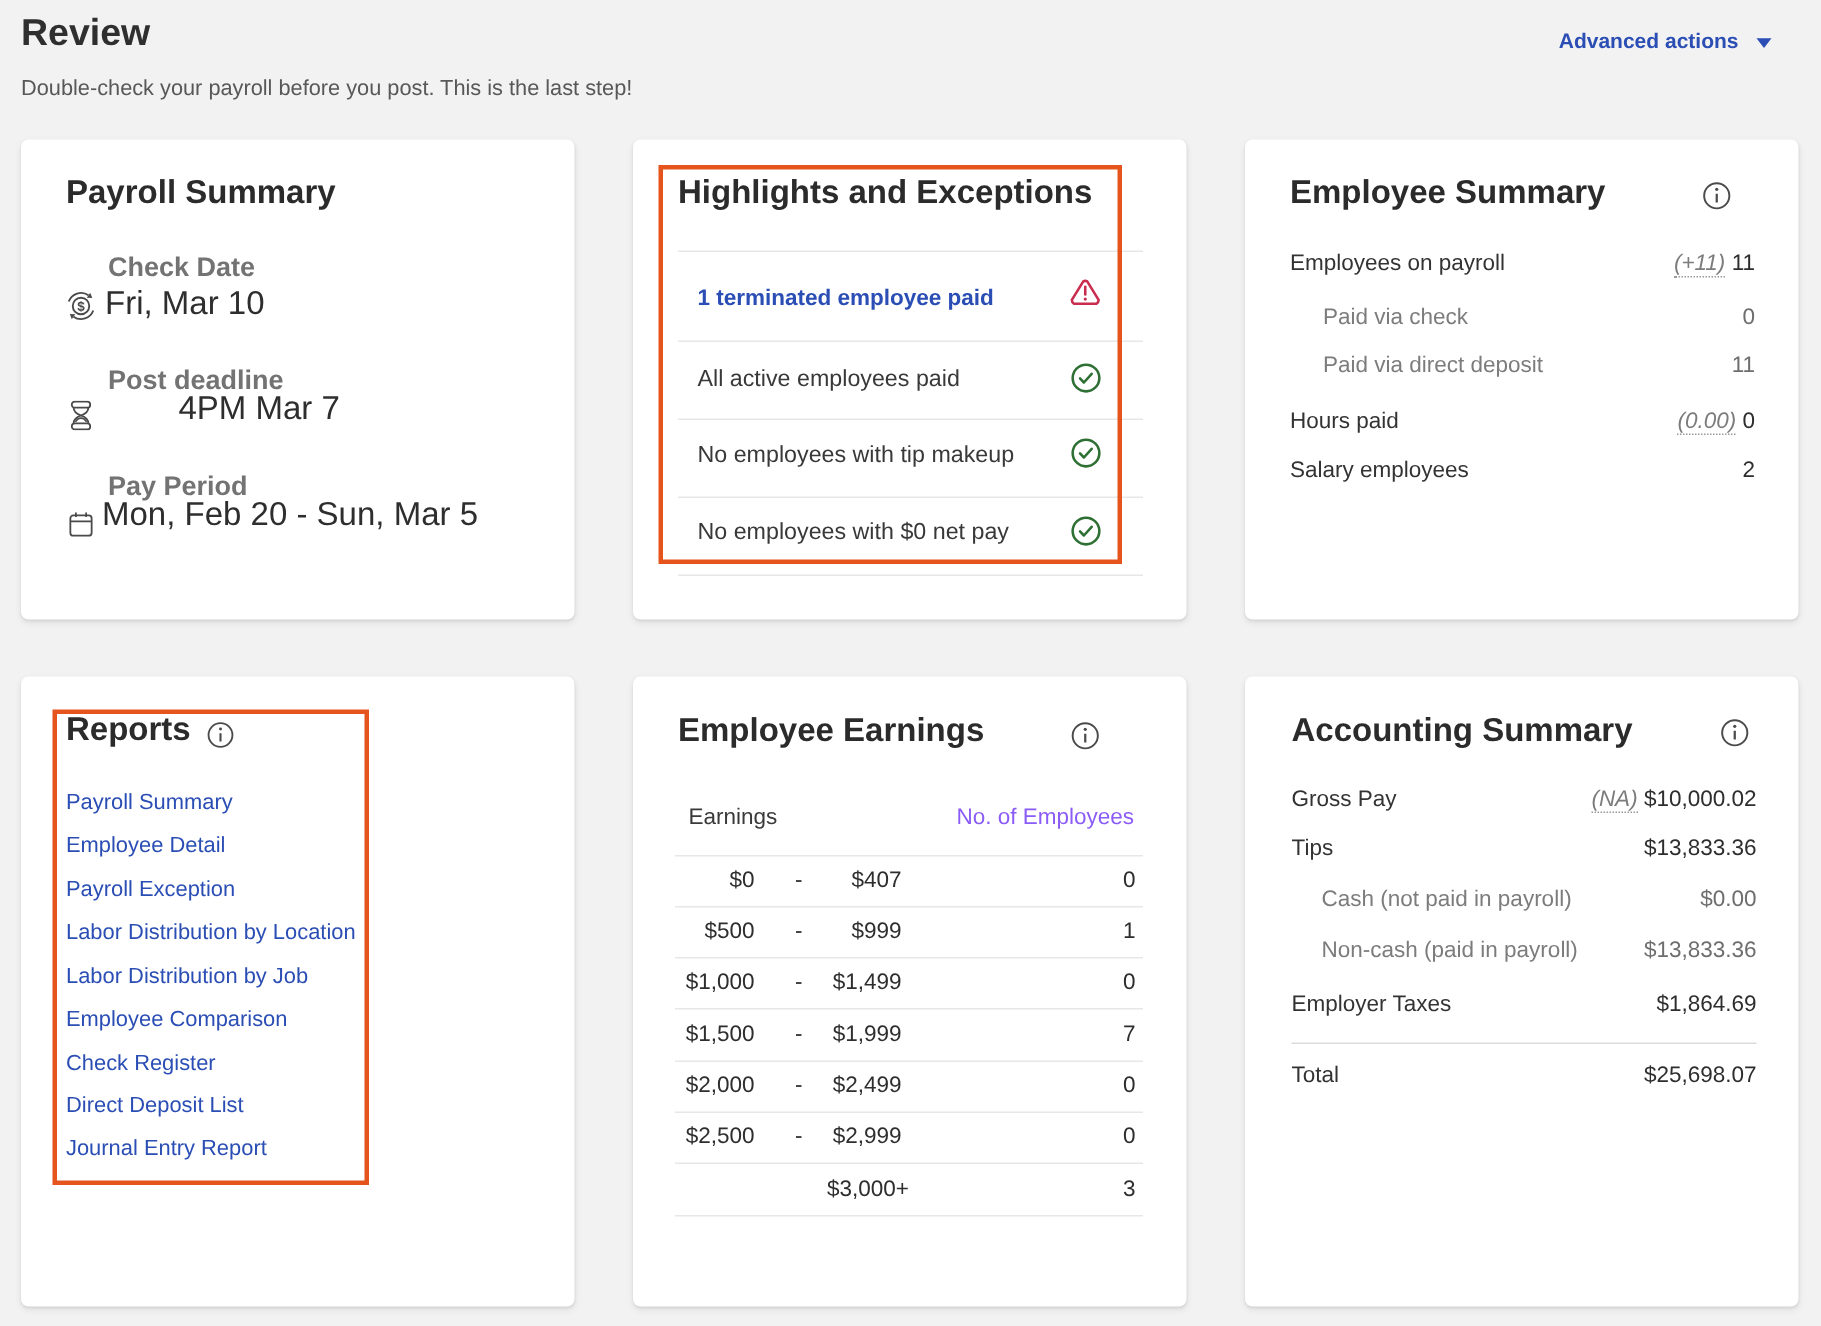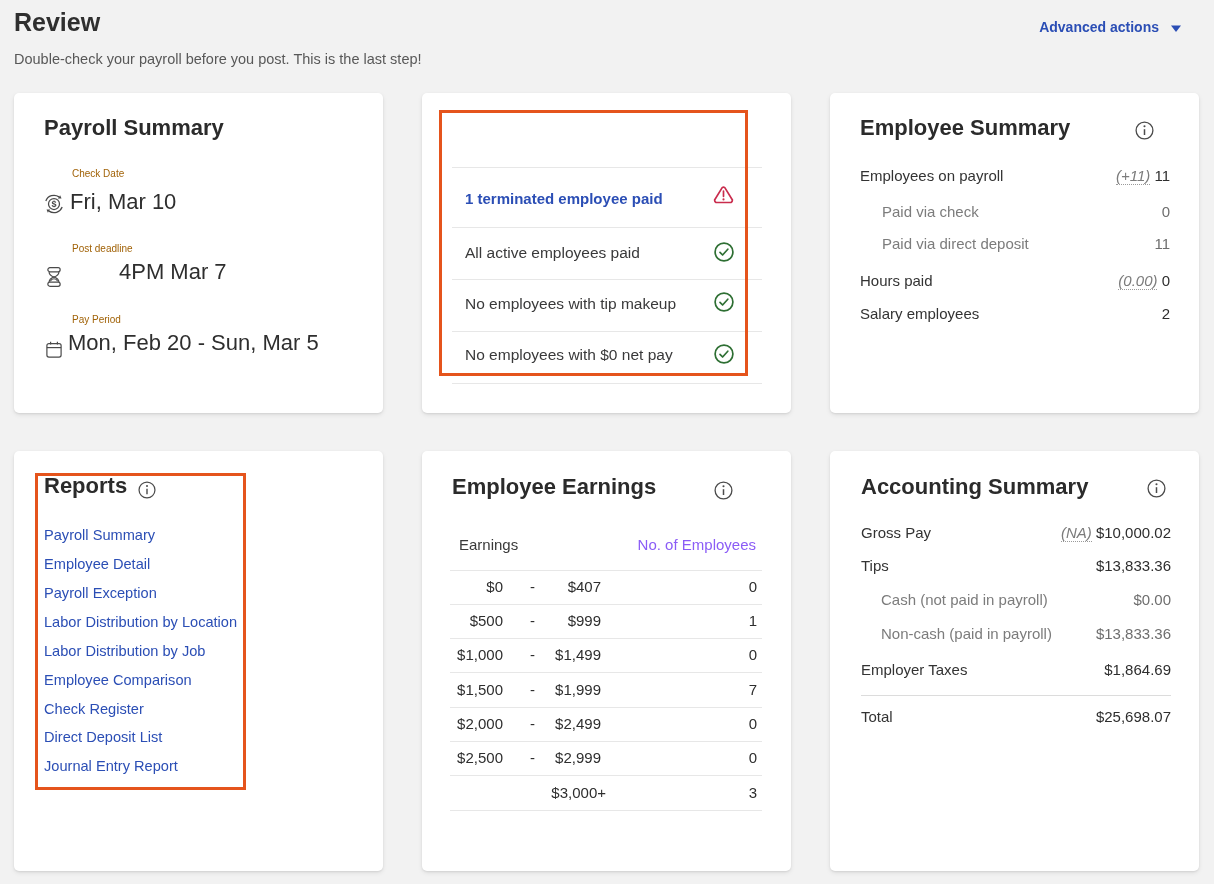--- a/index.html
+++ b/index.html
@@ -1,20 +1,20 @@
 <!DOCTYPE html>
 <html><head>
 <meta charset="utf-8">
 <style>
   * { margin:0; padding:0; box-sizing:border-box; }
   html,body { width:1214px; height:884px; background:#f2f2f2; font-family:"Liberation Sans", sans-serif; position:relative; overflow:hidden; }
   .card { position:absolute; background:#fff; border-radius:5px; box-shadow:0 1px 2px rgba(0,0,0,.08), 0 2px 5px rgba(0,0,0,.08); }
   .ctitle { position:absolute; font-size:22px; font-weight:bold; color:#2b2b2b; letter-spacing:0; white-space:nowrap; }
   .abs { position:absolute; white-space:nowrap; }
-  .lbl { color:#a16207; font-size:10px; }
+  .lbl { color:#737373; font-size:18px;font-weight:bold; }
   .blue { color:#2b4eb5; }
   .orect { position:absolute; border:3px solid #e5541c; }
   .sep { position:absolute; height:1px; background:#e7e7e7; }
   .ital { font-style:italic; color:#7c7c7c; border-bottom:1px dotted #9a9a9a; }
   .erow { left:0; width:369px; font-size:15px; color:#2e2e2e; }
   .erow span { position:absolute; top:0; white-space:nowrap; }
   .erow .c1 { right:288px; }
   .erow .cd { left:108px; }
   .erow .c2 { right:190px; }
   .erow .c3 { right:34px; }
@@ -59,20 +59,21 @@
         <rect x="0.9" y="2.6" width="14.2" height="13.5" rx="2" fill="none" stroke="#4a4a4a" stroke-width="1.2"></rect>
         <line x1="0.9" y1="6.6" x2="15.1" y2="6.6" stroke="#4a4a4a" stroke-width="1.2"></line>
         <line x1="4.6" y1="0.7" x2="4.6" y2="3.6" stroke="#4a4a4a" stroke-width="1.2"></line>
         <line x1="11.4" y1="0.7" x2="11.4" y2="3.6" stroke="#4a4a4a" stroke-width="1.2"></line>
       </svg>
       <span style="font-size:22px; color:#2e2e2e;">Mon, Feb 20 - Sun, Mar 5</span>
     </div>
   </div>
 
   <div class="card" style="left:422px; top:93px; width:369px; height:320px;">
+    <div class="ctitle" style="left:30px; top:22px;">Highlights and Exceptions</div>
     <div class="sep" style="left:30px; width:310px; top:74px;"></div>
     <div class="abs blue" style="left:43px; top:97px; font-size:15px; font-weight:bold;">1 terminated employee paid</div>
     <svg class="abs" style="left:290px; top:91px;" width="23" height="21" viewBox="0 0 23 21">
       <path d="M12.81 3.63 L20.42 15.95 A3 3 0 0 1 19 18.5 L4 18.5 A3 3 0 0 1 2.58 15.95 L10.19 3.63 A2.5 2.5 0 0 1 12.81 3.63 Z" fill="none" stroke="#c92c4d" stroke-width="1.7" stroke-linejoin="round"></path>
       <line x1="11.5" y1="7.1" x2="11.5" y2="12.3" stroke="#c92c4d" stroke-width="1.7" stroke-linecap="round"></line>
       <circle cx="11.5" cy="15.4" r="1.05" fill="#c92c4d"></circle>
     </svg>
     <div class="sep" style="left:30px; width:310px; top:134px;"></div>
     <div class="abs" style="left:43px; top:151px; font-size:15.5px; color:#39393a;">All active employees paid</div>
     <svg class="abs" style="left:292px; top:149px;" width="20" height="20" viewBox="0 0 20 20">

